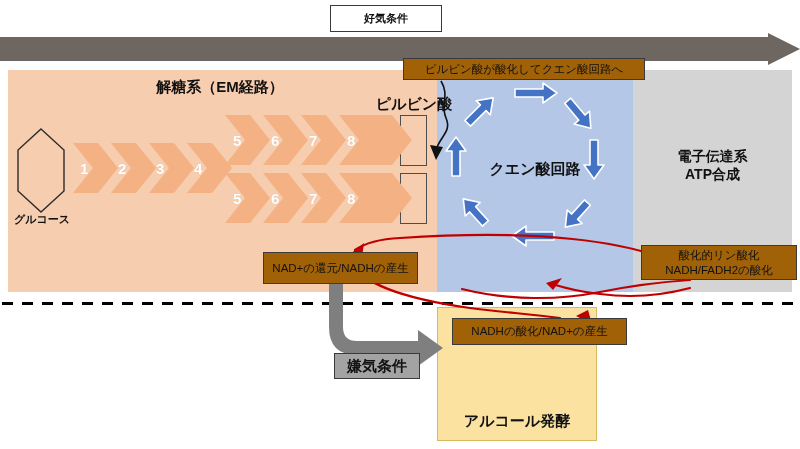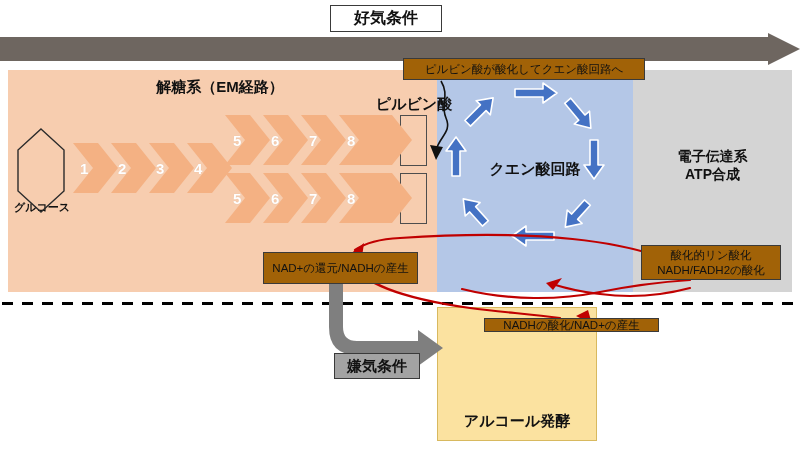--- a/index.html
+++ b/index.html
@@ -13,21 +13,21 @@
   }
   #stage { position:absolute; left:0; top:0; width:800px; height:449px; }
 
   .abs { position:absolute; }
 
   
   #aerobic-label {
     left:330px; top:5px; width:112px; height:27px;
     border:1.5px solid #3a3a3a; background:#ffffff;
     display:flex; align-items:center; justify-content:center;
-    font-size:16px; font-weight:bold; color:#111; z-index:30;
+    font-size:11px; font-weight:bold; color:#111; z-index:30;
   }
 
   
   #aerobic-arrow { left:0px; top:33px; width:800px; height:32px; z-index:5; }
 
   
   #panel-glycolysis {
     left:8px; top:70px; width:429px; height:222px;
     background:#f7cdaf;
   }
@@ -41,21 +41,21 @@
   }
 
   .panel-title {
     position:absolute; text-align:center;
     font-weight:bold; color:#111; line-height:1.25;
   }
   #title-glycolysis { left:100px; top:78px; width:240px; font-size:15px; }
   #title-citric     { left:452px; top:160px; width:166px; font-size:15px; }
   #title-etc        { left:640px; top:148px; width:145px; font-size:14px; }
   #glucose-label {
-    left:5px; top:200px; width:74px; text-align:center;
+    left:5px; top:212px; width:74px; text-align:center;
     font-size:11px; font-weight:bold; color:#111;
   }
 
   
   .step-arrow {
     position:absolute; color:#ffffff; font-weight:bold;
     display:flex; align-items:center; justify-content:flex-start;
     padding-left:6px;
   }
   .step-arrow span { position:relative; z-index:2; text-shadow:0 0 1px rgba(0,0,0,.12); }
@@ -74,22 +74,22 @@
 
   
   .callout {
     position:absolute; background:#a16207; border:1.2px solid #3a3a3a;
     color:#111; display:flex; align-items:center; justify-content:center;
     text-align:center; line-height:1.25; z-index:25;
   }
   #callout-pyruvate-ox { left:403px; top:58px; width:242px; height:22px; font-size:11.5px; }
   #callout-glyco-nad   { left:263px; top:252px; width:155px; height:32px; font-size:11.5px; }
   #callout-citric-nad  { left:449px; top:245px; width:172px; height:35px; font-size:11.5px; }
-  #callout-etc-ox      { left:641px; top:245px; width:140px; height:35px; font-size:11.5px; }
-  #callout-ferment-nad { left:452px; top:318px; width:175px; height:14px; font-size:11.5px;margin-left:32px; }
+  #callout-etc-ox      { left:641px; top:245px; width:156px; height:35px; font-size:11.5px; }
+  #callout-ferment-nad { left:452px; top:318px; width:175px; height:27px; font-size:11.5px; }
 
   
   #anaerobic-label {
     left:334px; top:353px; width:86px; height:26px;
     border:1.5px solid #3a3a3a; background:#a3a3a3;
     display:flex; align-items:center; justify-content:center;
     font-size:15px; font-weight:bold; color:#111; z-index:26;
   }
   #panel-fermentation {
     left:437px; top:307px; width:160px; height:134px;

